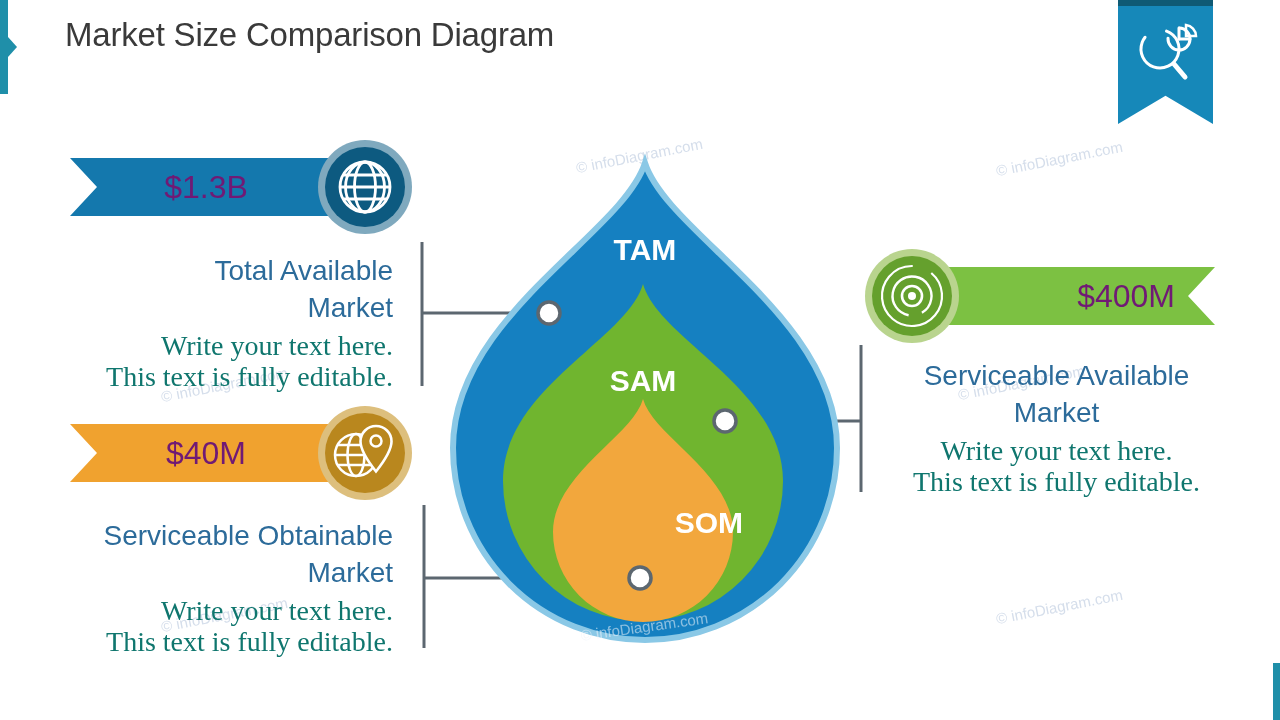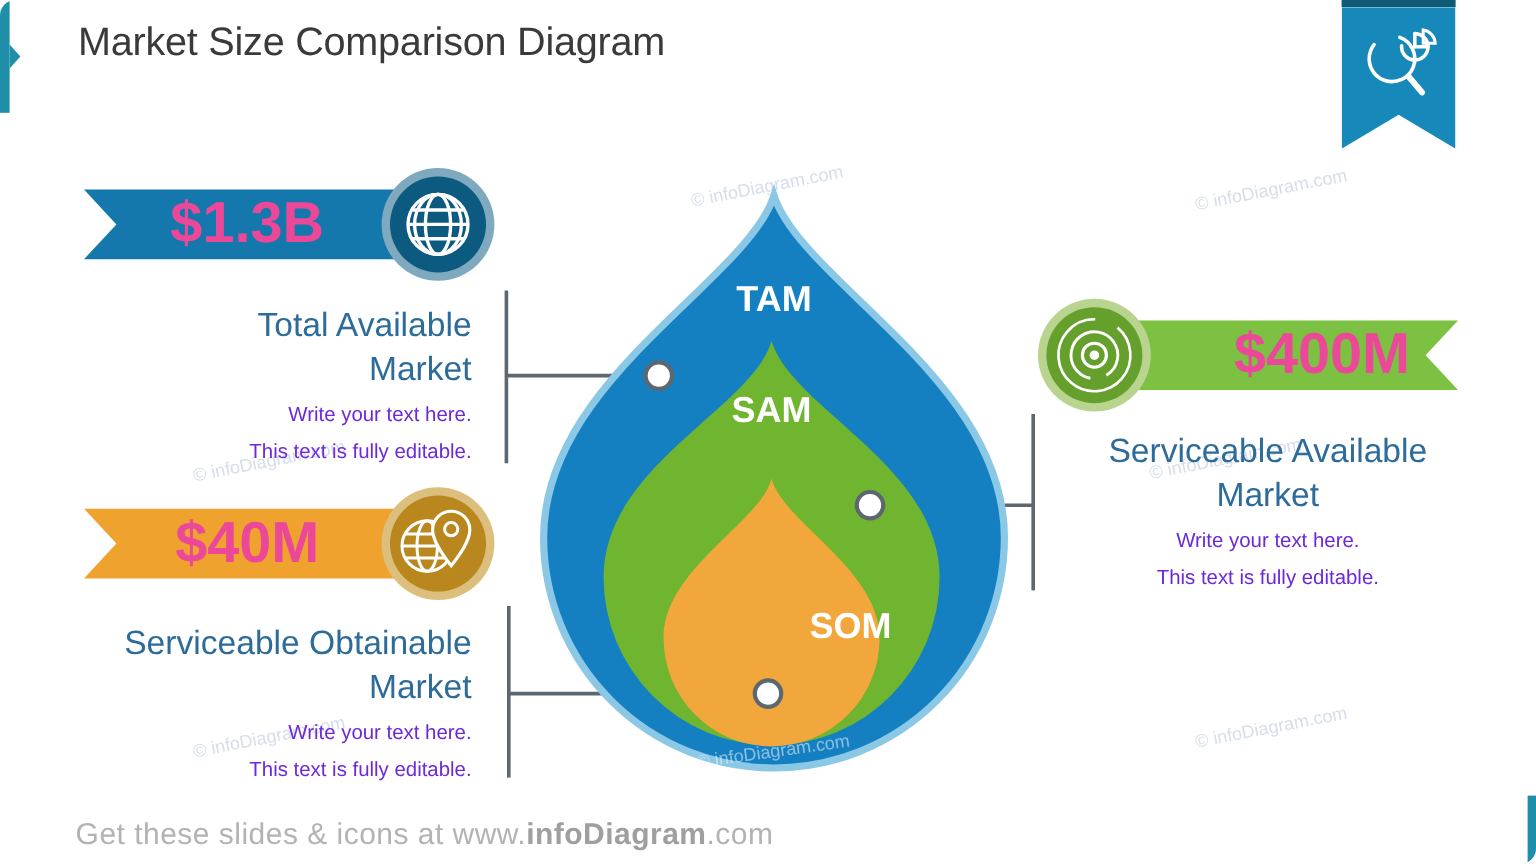--- a/index.html
+++ b/index.html
@@ -1,18 +1,18 @@
 <!DOCTYPE html>
 <html><head>
 <meta charset="utf-8">
 <style>
   html,body { margin:0; padding:0; background:#ffffff; }
   .slide {
     position:relative; width:1280px; height:720px; overflow:hidden;
-    background:#ffffff; font-family:"Liberation Sans", sans-serif;border-radius:13px;
+    background:#ffffff; font-family:"Liberation Sans", sans-serif;
   }
   
   .title { position:absolute; left:65px; top:16px; font-size:33px; font-weight:400; color:#3a3a3a; letter-spacing:-0.2px; }
   .subtitle { position:absolute; left:66px; top:63px; font-size:19.5px; font-weight:400; color:#404040; }
 
   
   .accent-bar-left { position:absolute; left:0; top:0; width:8px; height:94px; background:#1f8fa9; }
   .accent-arrow { position:absolute; left:8px; top:37px; width:0; height:0;
     border-top:10px solid transparent; border-bottom:10px solid transparent; border-left:9px solid #1f8fa9; }
   .accent-bar-br { position:absolute; left:1273px; top:663px; width:7px; height:57px; background:#1f8fa9; }
@@ -21,35 +21,35 @@
   .bookmark { position:absolute; left:1118px; top:0; width:95px; height:124px; }
   .bookmark .strip { position:absolute; top:0; left:0; width:95px; height:6px; background:#0f5a74; }
   .bookmark .bm-body { position:absolute; top:6px; left:0; width:95px; height:118px; background:#1688b9;
     clip-path:polygon(0 0,100% 0,100% 100%,50% 76%,0 100%); }
   .bookmark svg { position:absolute; left:0; top:6px; }
 
   
   .diagram-svg { position:absolute; left:0; top:0; width:1280px; height:720px; }
 
   
-  .val { position:absolute; height:58px; line-height:58px; font-size:48px; font-weight:bold; color:#ec4899; text-align:center; }
+  .val { position:absolute; height:58px; line-height:58px; font-size:32px; font-weight:normal; color:#701a75; text-align:center; }
   .val-tam { left:86px;  top:158px; width:240px; }
   .val-som { left:86px;  top:424px; width:240px; }
   .val-sam { left:960px; top:267px; width:215px;text-align:right; }
 
   
   .droplbl { position:absolute; width:200px; text-align:center; font-size:30px; font-weight:bold; color:#ffffff; }
   .lbl-tam { left:545px; top:233px; }
-  .lbl-sam { left:543px; top:326px; }
+  .lbl-sam { left:543px; top:364px; }
   .lbl-som { left:543px; top:506px;text-align:right; }
 
   
   .tb { position:absolute; width:330px; }
   .tb .h { font-size:28px; line-height:37px; color:#2c6b9a; white-space:pre-line; }
-  .tb .b { font-size:17px; line-height:31px; color:#6d28d9; margin-top:4px; }
+  .tb .b { font-size:28px; line-height:31px; color:#0f766e; margin-top:4px;font-family:Liberation Serif, serif; }
   .tb-tam { left:63px; top:252px; text-align:right; }
   .tb-som { left:63px; top:517px; text-align:right; }
   .tb-sam { left:884px; top:357px; width:345px; text-align:center; }
 
   
   .wm { position:absolute; font-size:15px; color:#d5deeb; transform:rotate(-11deg); white-space:nowrap; z-index:2; }
   .wm-under { z-index:1; }
   .wm-ondrop { color:rgba(236,243,250,0.55); z-index:3; }
   .layer-text { position:relative; z-index:3; }
 
@@ -185,17 +185,14 @@
     <div class="tb tb-sam">
       <div class="h">Serviceable Available
 Market</div>
       <div class="b">
         <div>Write your text here.</div>
         <div>This text is fully editable.</div>
       </div>
     </div>
   </div>
 
-  <div class="footer">
-    <span>Get these slides &amp; icons at www.</span><span class="brand">infoDiagram</span><span>.com</span>
-  </div>
 
 </div>
 
 </body></html>

